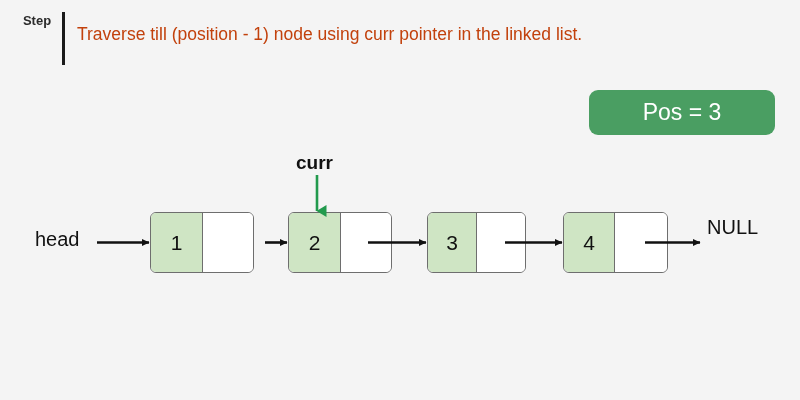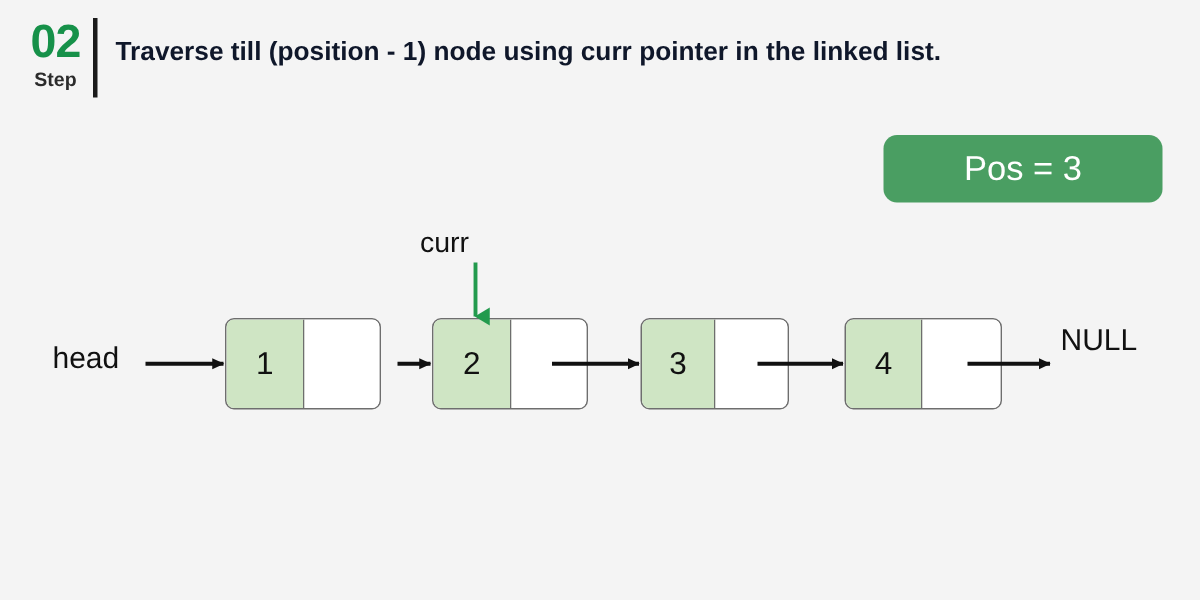--- a/index.html
+++ b/index.html
@@ -52,22 +52,21 @@
     height: 53px;
     background: #1a1a1a;
   }
   #header-text {
     position: absolute;
     left: 77px;
     top: 22px;
     width: 640px;
     font-size: 17.5px;
     line-height: 25px;
-    color: #0f172a;
-    font-weight: bold;
+    color: #c2410c;
   }
 
   
   #pos-badge {
     position: absolute;
     left: 589px;
     top: 90px;
     width: 186px;
     height: 45px;
     background: #4a9e62;
@@ -115,38 +114,37 @@
   }
 
   .label {
     position: absolute;
     font-size: 20px;
     color: #111111;
     white-space: nowrap;
   }
   #head-label { left: 35px; top: 228px; text-align: center; }
   #null-label { left: 707px; top: 216px; }
-  #curr-label { left: 280px; top: 152px; font-size: 19px; }
+  #curr-label { left: 296px; top: 152px; font-size: 19px; font-weight: bold; }
 
   svg.arrows {
     position: absolute;
     left: 0;
     top: 0;
     width: 800px;
     height: 400px;
     pointer-events: none;
   }
 </style>
 </head>
 <body>
 
 <div id="header">
 
   <div id="step-badge">
-    <div id="step-number">02</div>
     <div id="step-word">Step</div>
   </div>
 
   <div id="header-divider"></div>
 
   <div id="header-text">Traverse till (position - 1) node using curr pointer in the linked list.</div>
 </div>
 
 <div id="pos-badge">
   <span>Pos = 3</span>

